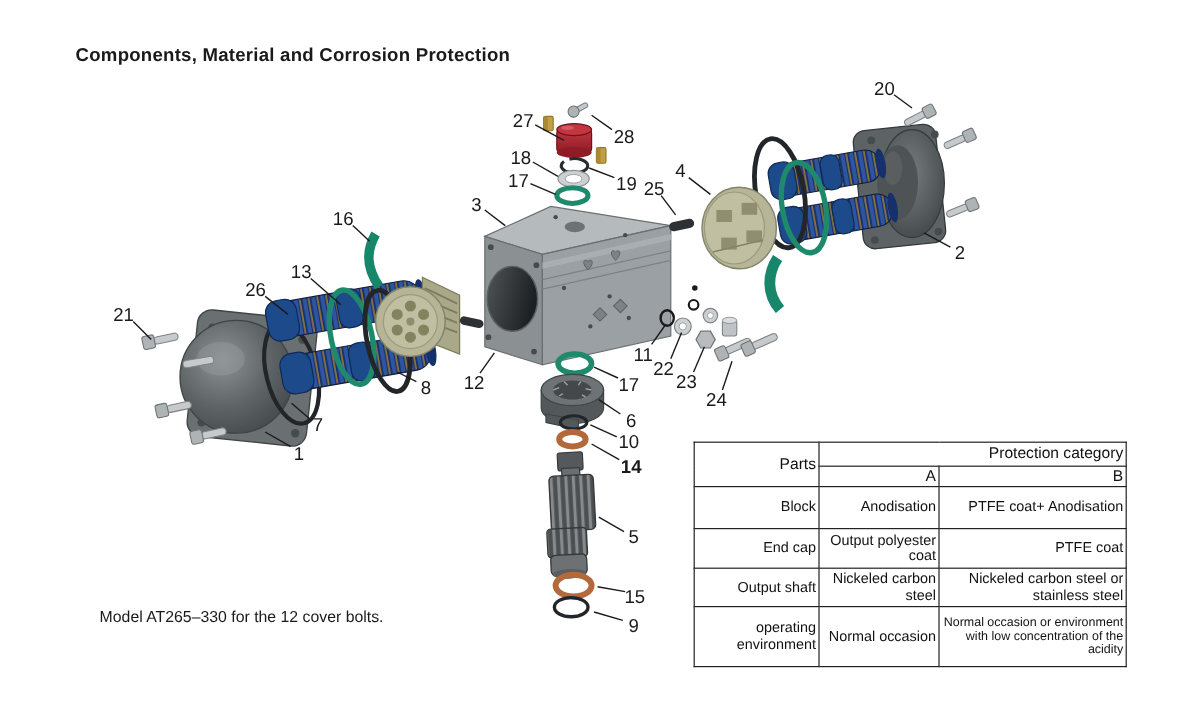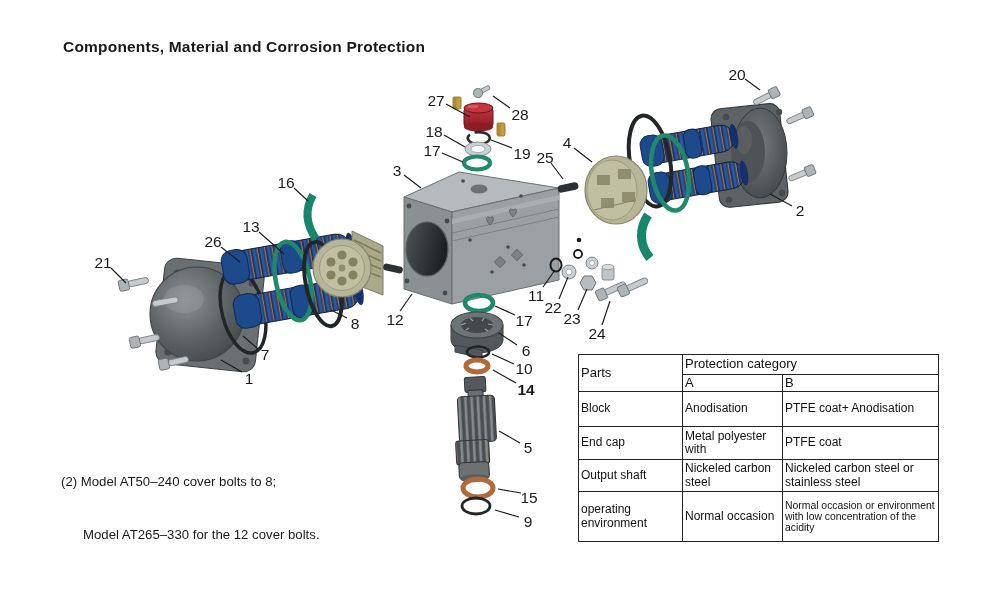--- a/index.html
+++ b/index.html
@@ -2,22 +2,22 @@
 <html style="--background: #ffffff; --text: #1a1a1a; --line: #1a1a1a; --body-gray: #9aa0a3; --body-top: #b5babd; --body-left: #8b9093; --cap-gray: #62676a; --piston-olive: #b6b598; --piston-olive-dark: #8f8f6f; --spring-blue: #2d55a0; --spring-navy: #16306b; --spring-bronze: #a07c35; --oring-green: #1f8a6b; --band-green: #17866a; --oring-black: #232629; --ring-silver: #cdd0d2; --copper: #b4693a; --red-cap: #a8232e; --brass: #c29f42; --bolt-silver: #c7cacc; --shaft-gray: #5f6468;"><head>
 <meta charset="utf-8">
 <style>
   html,body{margin:0;padding:0;background:#fff;}
   .page{position:relative;width:1000px;height:560px;background:var(--background,#fff);overflow:hidden;
         font-family:"Liberation Sans",sans-serif;color:var(--text,#1a1a1a);padding-left:36px;}
   .title{position:absolute;left:63px;top:38px;font-size:15.5px;font-weight:bold;letter-spacing:0.2px;}
   .diagram{position:absolute;left:0;top:0;}
   .notes{position:absolute;left:61px;top:471px;font-size:13.2px;line-height:21.3px;white-space:nowrap;}
   .note.indent{padding-left:22px;margin-top:32px;}
-  .ptable{position:absolute;left:578px;top:354px;width:360px;border-collapse:collapse;table-layout:fixed;
-          text-align:left;color:#111;}
+  .ptable{position:absolute;left:578px;top:368px;width:360px;border-collapse:collapse;table-layout:fixed;
+          text-align:right;color:#111;}
   .ptable th,.ptable td{border:1.4px solid #222;font-weight:normal;padding:0 2px;line-height:1.12;}
   .ptable th{font-size:13px;}
   .ptable td{font-size:12px;}
   .ptable tr.h1{height:20px;} .ptable tr.h2{height:17px;}
   .ptable tr.r1{height:35px;} .ptable tr.r2{height:33px;} .ptable tr.r3{height:32px;} .ptable tr.r4{height:50px;margin-left:16px;}
   .ptable td.small{font-size:10.4px;line-height:1.08;}
   
   .leader{stroke:var(--line,#1a1a1a);stroke-width:1.15;fill:none;}
   .callout{font-family:"Liberation Sans",sans-serif;font-size:15.5px;fill:var(--text,#1a1a1a);}
   .callout.bold{font-weight:bold;}
@@ -344,21 +344,20 @@
         <line x1="221" y1="247" x2="240" y2="262" class="leader"></line>
         <text x="213" y="246.5" text-anchor="middle" class="callout">26</text>
         <line x1="446" y1="104" x2="470" y2="117" class="leader"></line>
         <text x="436" y="105.5" text-anchor="middle" class="callout">27</text>
         <line x1="510" y1="108" x2="493" y2="96" class="leader"></line>
         <text x="520" y="119.5" text-anchor="middle" class="callout">28</text>
       </g>
   </svg>
 
   <div class="notes">
-    <div class="note">(2) Model AT50–240 cover bolts to 8;</div>
     <div class="note indent">Model AT265–330 for the 12 cover bolts.</div>
   </div>
 
   <table class="ptable">
     <colgroup>
         <col style="width:104px">
         <col style="width:100px">
         <col style="width:156px">
       </colgroup>
     <tbody>
@@ -370,21 +369,21 @@
       <th>A</th>
       <th>B</th>
     </tr>
     <tr class="r1">
       <td>Block</td>
       <td>Anodisation</td>
       <td>PTFE coat+ Anodisation</td>
     </tr>
     <tr class="r2">
       <td>End cap</td>
-      <td>Metal polyester with</td>
+      <td>Output polyester coat</td>
       <td>PTFE coat</td>
     </tr>
     <tr class="r3">
       <td>Output shaft</td>
       <td>Nickeled carbon steel</td>
       <td>Nickeled carbon steel or stainless steel</td>
     </tr>
     <tr class="r4">
       <td>operating environment</td>
       <td>Normal occasion</td>

